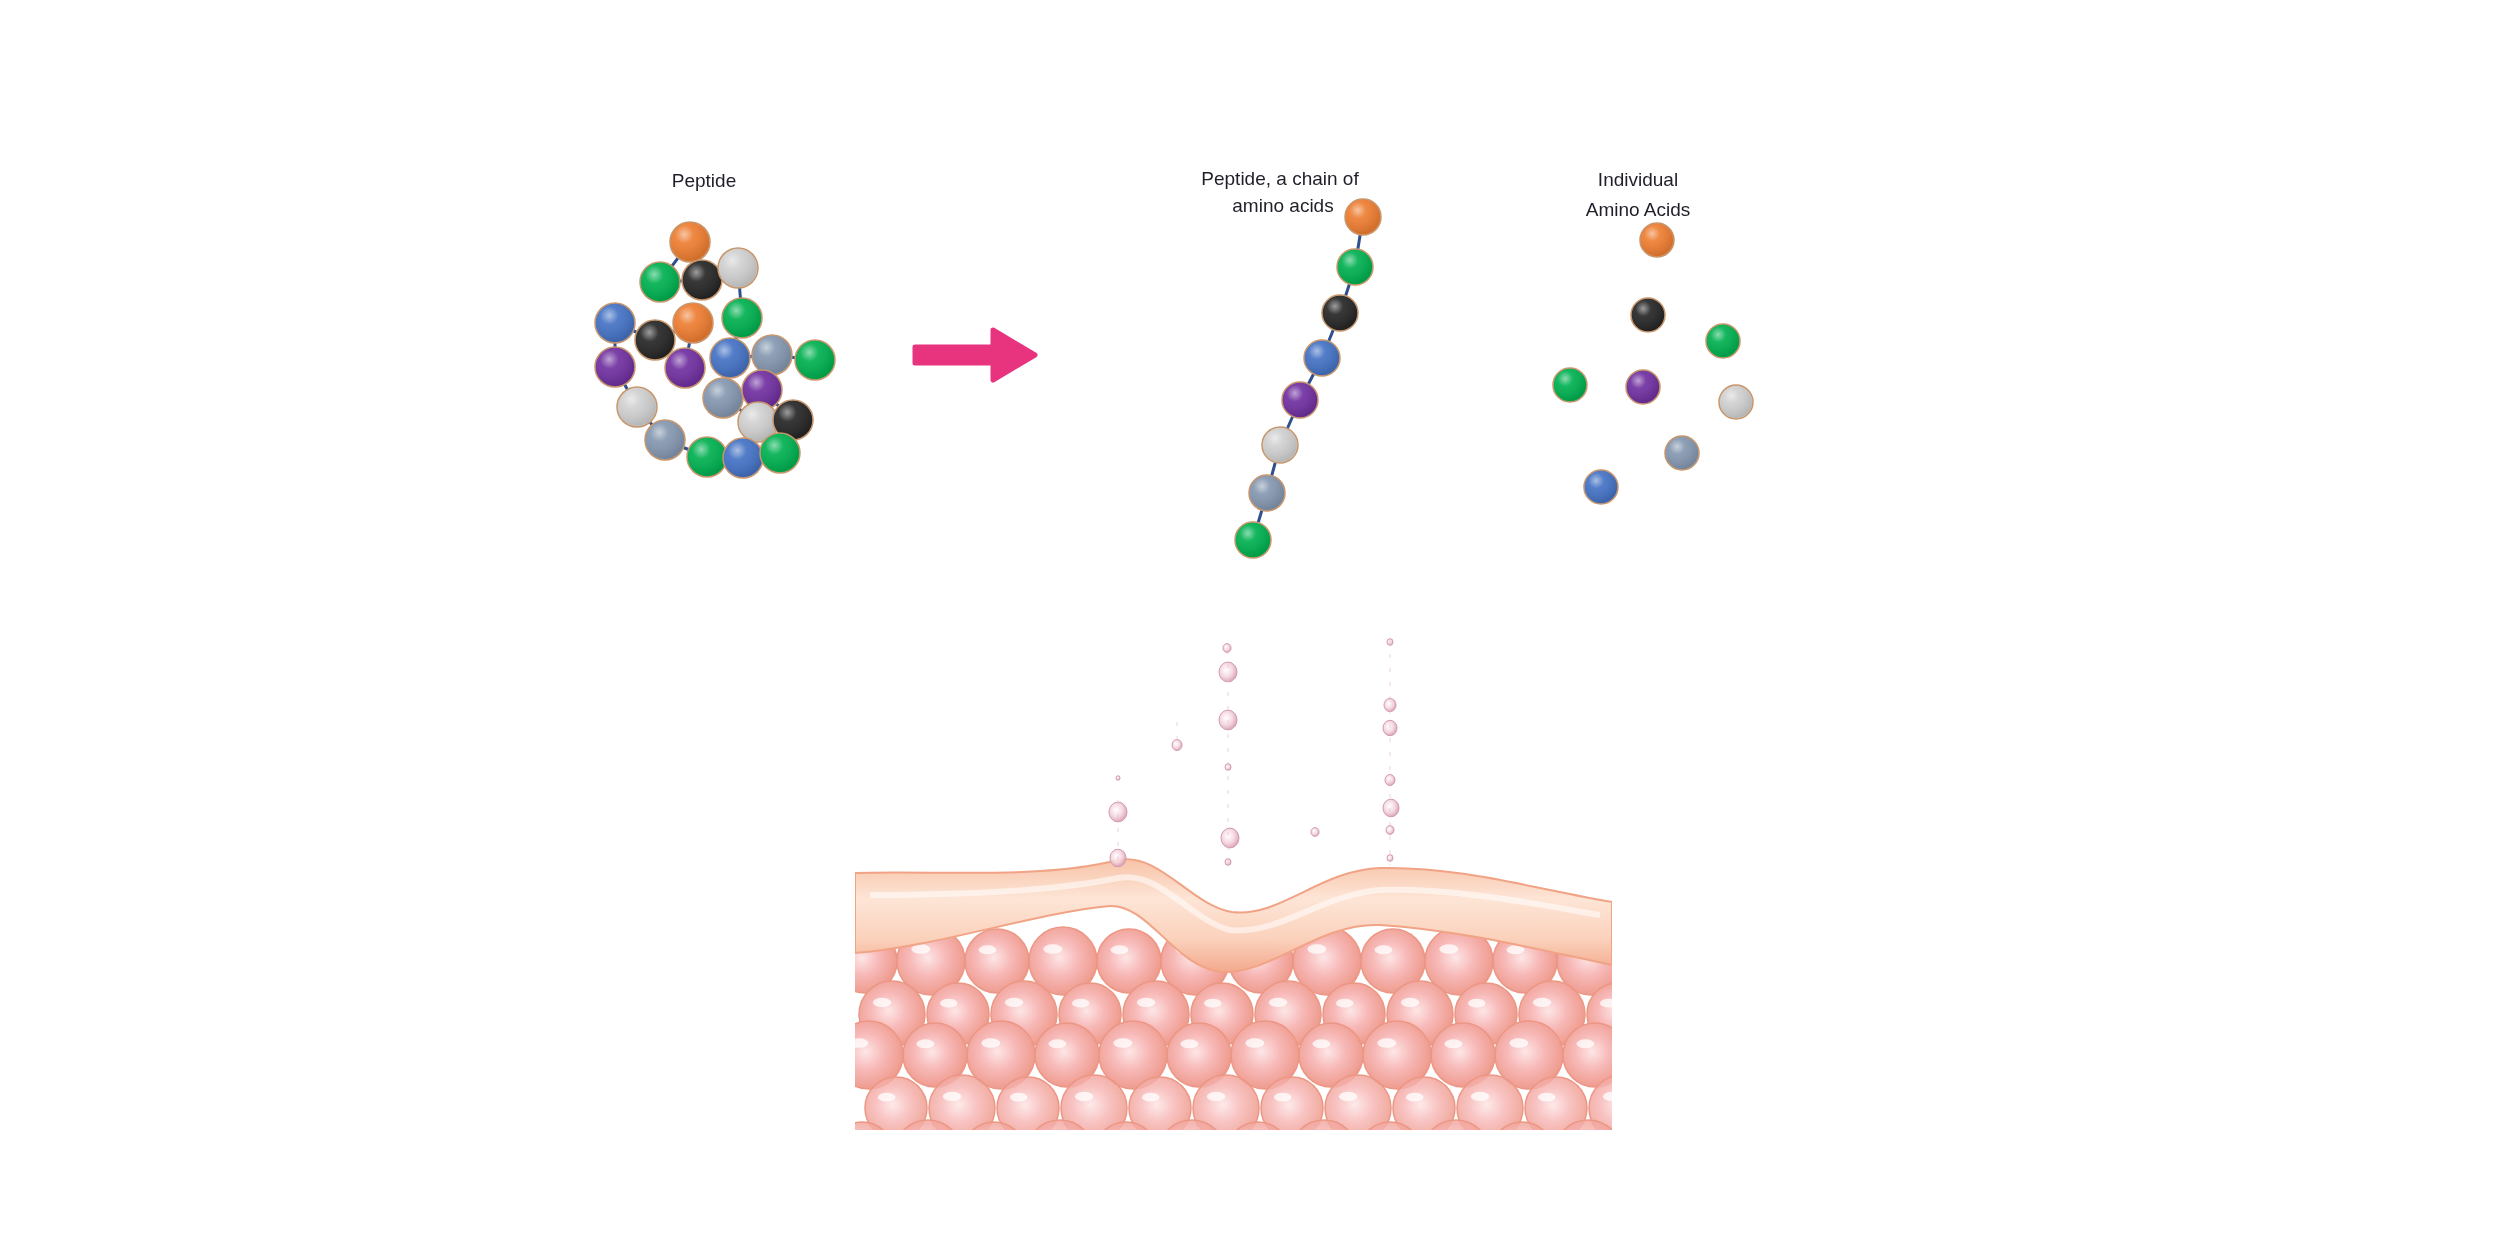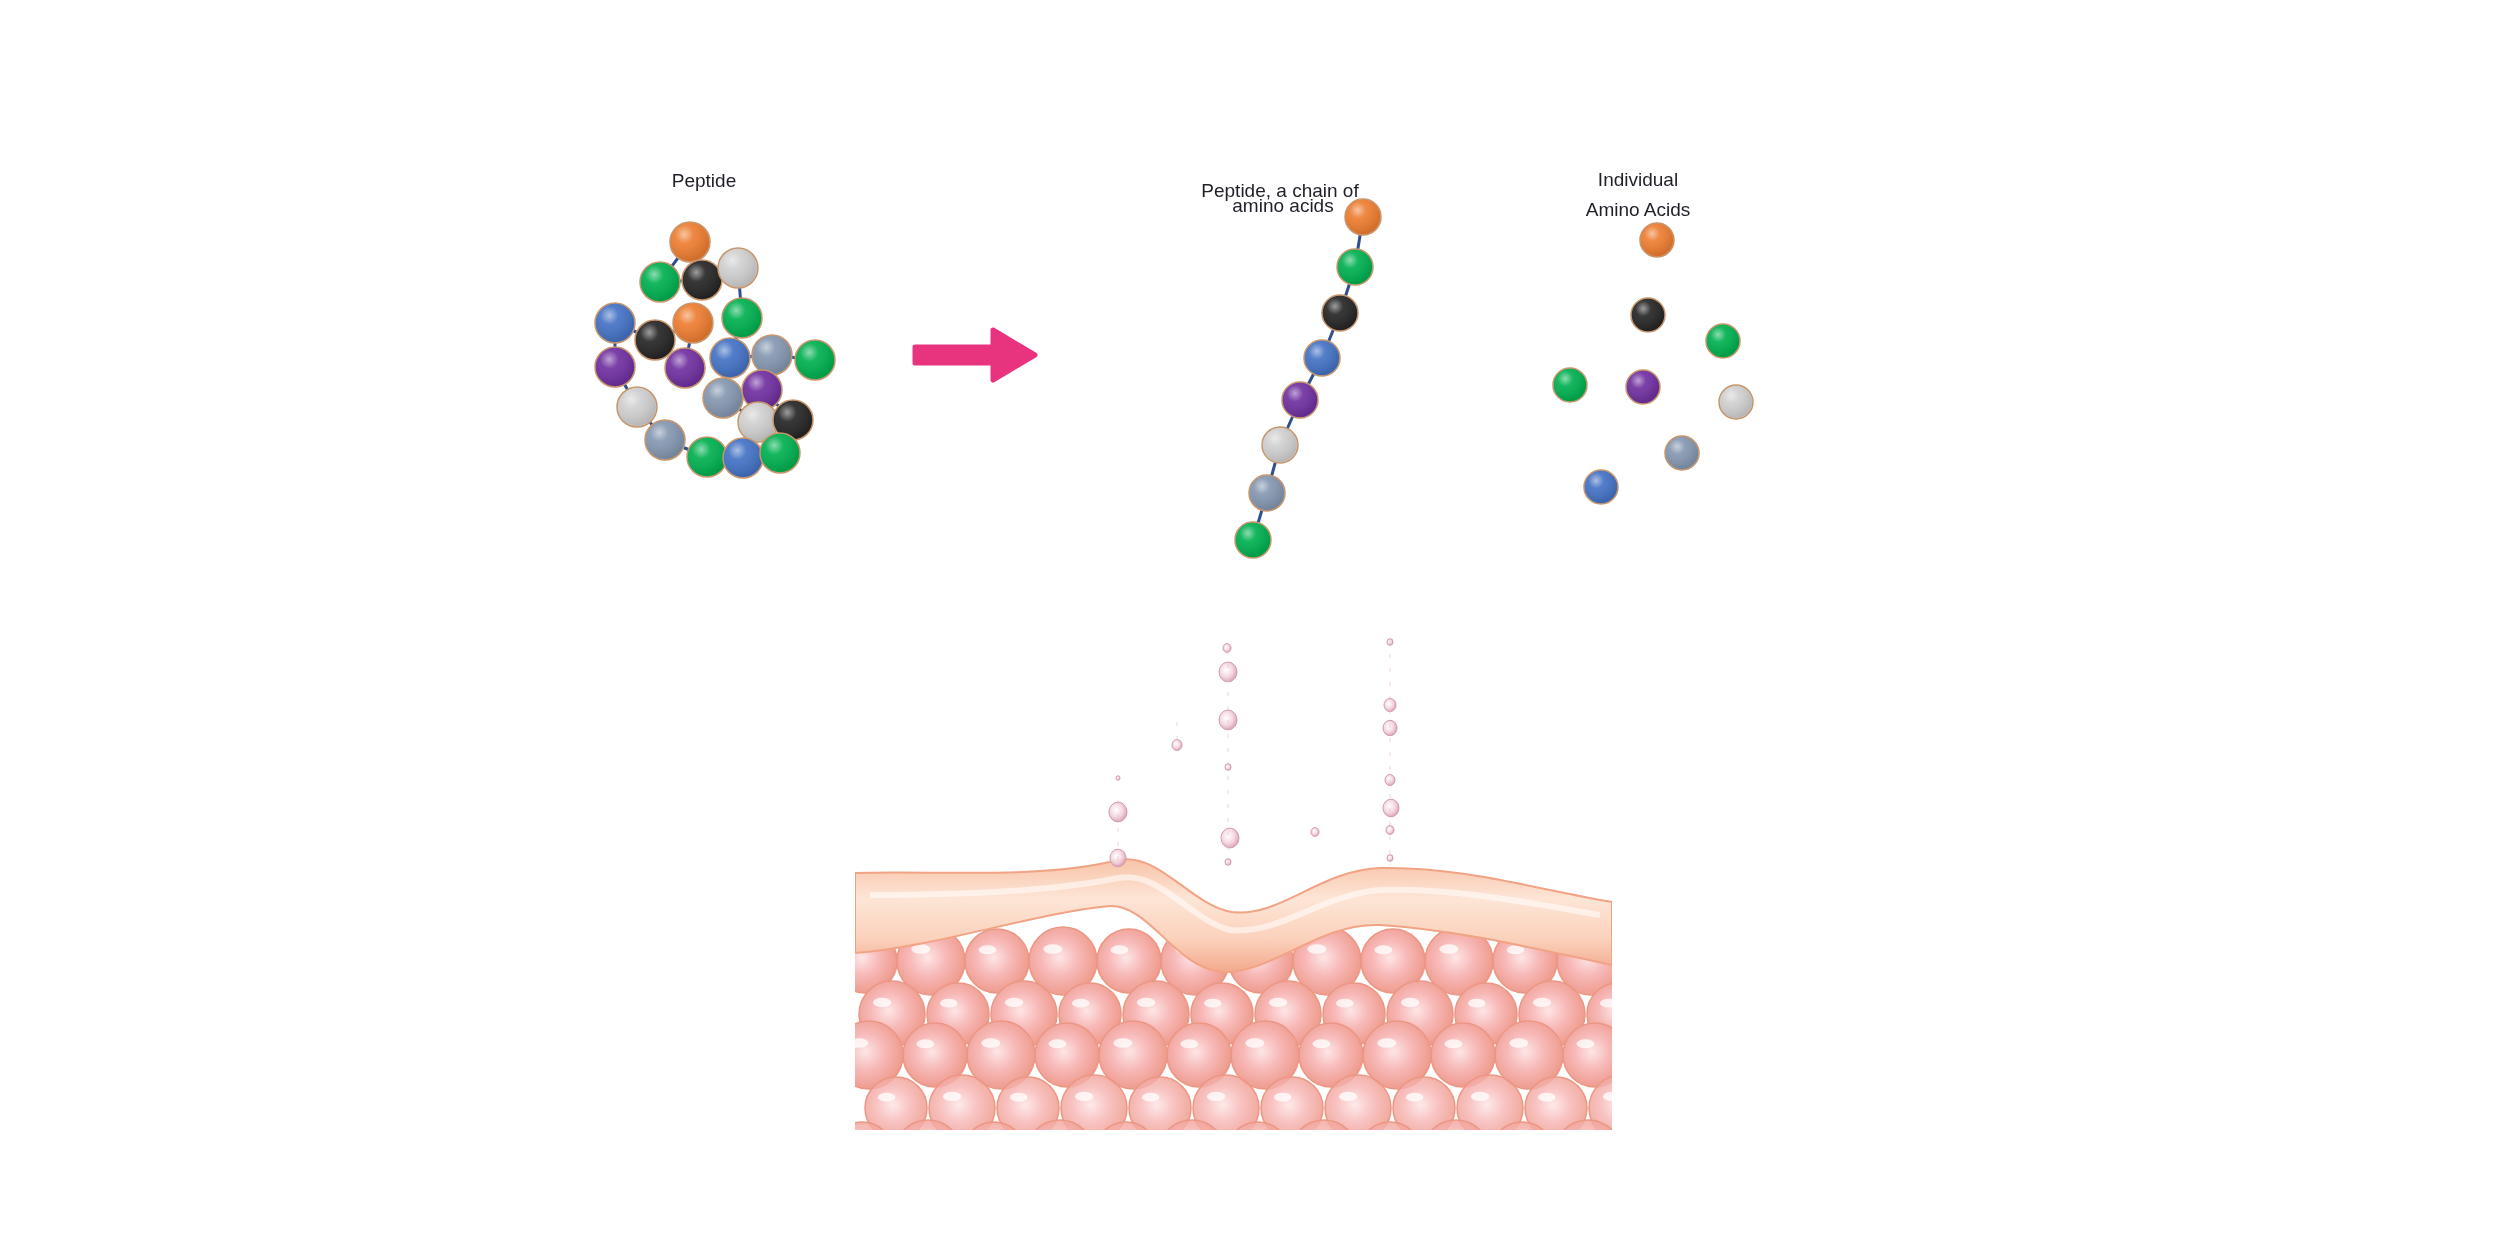--- a/index.html
+++ b/index.html
@@ -4,21 +4,21 @@
 <style>
   html, body { margin: 0; padding: 0; background: #ffffff; }
   body { width: 2500px; height: 1250px; position: relative; overflow: hidden; font-family: "Liberation Sans", "DejaVu Sans", sans-serif; }
   .label { position: absolute; color: #1f1f2a; font-size: 19px; line-height: 25px; text-align: center; white-space: nowrap; transform: translateX(-50%); }
   svg.layer { position: absolute; left: 0; top: 0; }
 </style>
 </head>
 <body>
 
 <div class="label" style="left:704px; top:168px;">Peptide</div>
-<div class="label" style="left:1280px; top:166px;margin-top:12px;">Peptide, a chain of</div>
+<div class="label" style="left:1280px; top:166px;">Peptide, a chain of</div>
 <div class="label" style="left:1283px; top:193px;">amino acids</div>
 <div class="label" style="left:1638px; top:167px;text-align:center;">Individual</div>
 <div class="label" style="left:1638px; top:197px;">Amino Acids</div>
 
 <svg class="layer" width="2500" height="1250">
   <defs>
     <radialGradient id="gloss" cx="35%" cy="30%" r="70%">
       <stop offset="0%" stop-color="#ffffff" stop-opacity="0.55"></stop>
       <stop offset="35%" stop-color="#ffffff" stop-opacity="0.08"></stop>
       <stop offset="100%" stop-color="#000000" stop-opacity="0.12"></stop>

